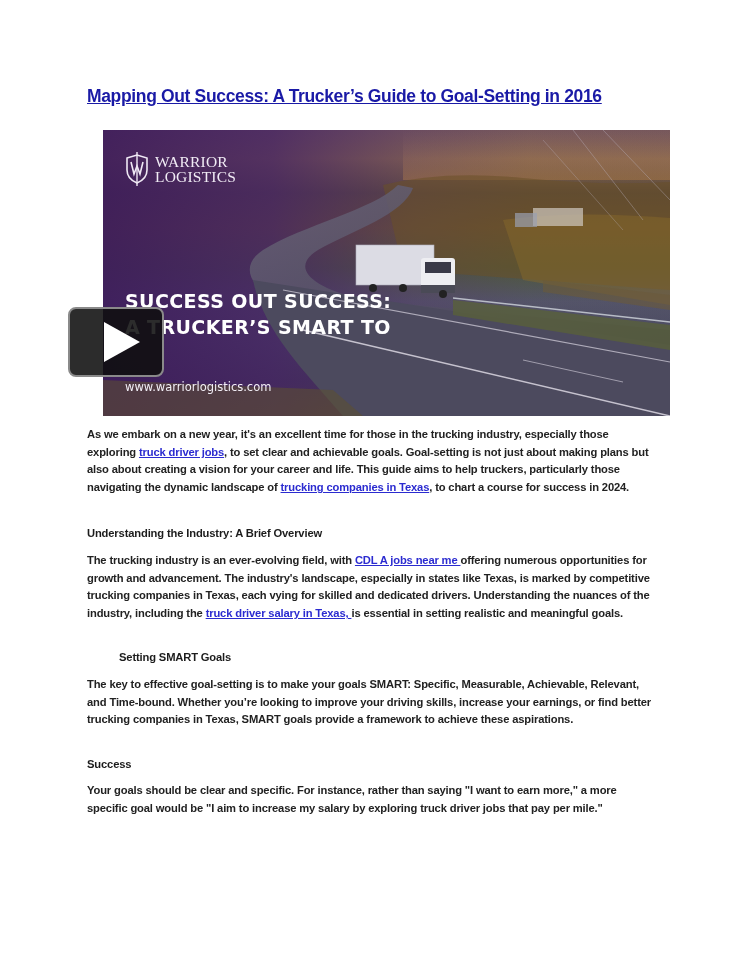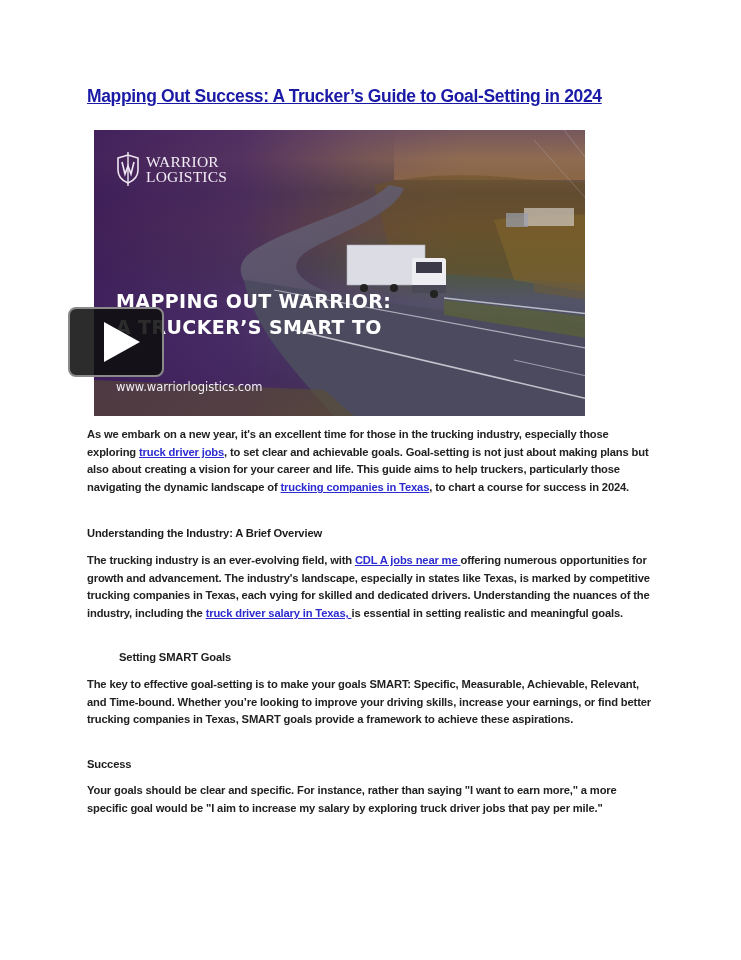--- a/index.html
+++ b/index.html
@@ -29,23 +29,23 @@
       font-size: 17.5px;
       font-weight: bold;
       color: #1a1aa6;
       text-decoration: underline;
       letter-spacing: -0.35px;
       white-space: nowrap;
       cursor: pointer;
     }
     .hero {
       position: absolute;
-      left: 7px;
+      left: 16px;
       top: 130px;
-      width: 491px;
+      width: 567px;
       height: 286px;
       overflow: hidden;
       background:
         linear-gradient(90deg, rgba(62,28,92,0.92) 0%, rgba(70,36,100,0.80) 30%, rgba(80,50,100,0.35) 55%, rgba(60,40,70,0.05) 75%),
         linear-gradient(180deg, #7a5a5e 0%, #8c6a4e 10%, #5b4a3a 22%, #6a5430 34%, #4f5a3a 48%, #55566a 60%, #4a4a62 75%, #3d3a50 88%, #4e4638 100%);
     }
     .hero svg.scene {
       position: absolute;
       left: 0;
       top: 0;
@@ -138,21 +138,21 @@
       color: #2b2bd0;
       text-decoration: underline;
       cursor: pointer;
     }
   </style>
 </head>
 <body>
 
 <div class="page">
 
-  <h1 class="doc-title">Mapping Out Success: A Trucker’s Guide to Goal-Setting in 2024</h1>
+  <h1 class="doc-title">Mapping Out Success: A Trucker’s Guide to Goal-Setting in 2016</h1>
 
   <div class="hero">
     <svg class="scene" width="567" height="286" viewBox="0 0 567 286">
 
       <defs>
         <linearGradient id="sky" x1="0" y1="0" x2="0" y2="1">
           <stop offset="0" stop-color="#8a6a78" stop-opacity="0.0"></stop>
           <stop offset="1" stop-color="#c88a4a" stop-opacity="0.35"></stop>
         </linearGradient>
         <linearGradient id="road" x1="0" y1="0" x2="1" y2="1">
@@ -203,21 +203,21 @@
         <line x1="12" y1="0" x2="12" y2="34" stroke="#efe8f4" stroke-width="1.4"></line>
         <path d="M6 10 L9 22 L12 14 L15 22 L18 10" fill="none" stroke="#efe8f4" stroke-width="1.6"></path>
       </svg>
       <div class="logo-text">
         <span>WARRIOR</span>
         <span>LOGISTICS</span>
       </div>
     </div>
 
     <div class="hero-headline">
-      <span>MAPPING OUT WARRIOR:</span>
+      <span>SUCCESS OUT SUCCESS:</span>
       <span>A TRUCKER’S SMART TO</span>
     </div>
 
     <div class="hero-url">www.warriorlogistics.com</div>
   </div>
 
   <p class="body-text" style="top:426px;"><span>As we embark on a new year, it's an excellent time for those in the trucking industry, especially those exploring </span><a class="inline-link">truck driver jobs</a><span>, to set clear and achievable goals. Goal-setting is not just about making plans but also about creating a vision for your career and life. This guide aims to help truckers, particularly those navigating the dynamic landscape of </span><a class="inline-link">trucking companies in Texas</a><span>, to chart a course for success in 2024.</span></p>
 
   <h2 class="section-heading" style="top:527px;">Understanding the Industry: A Brief Overview</h2>
 

